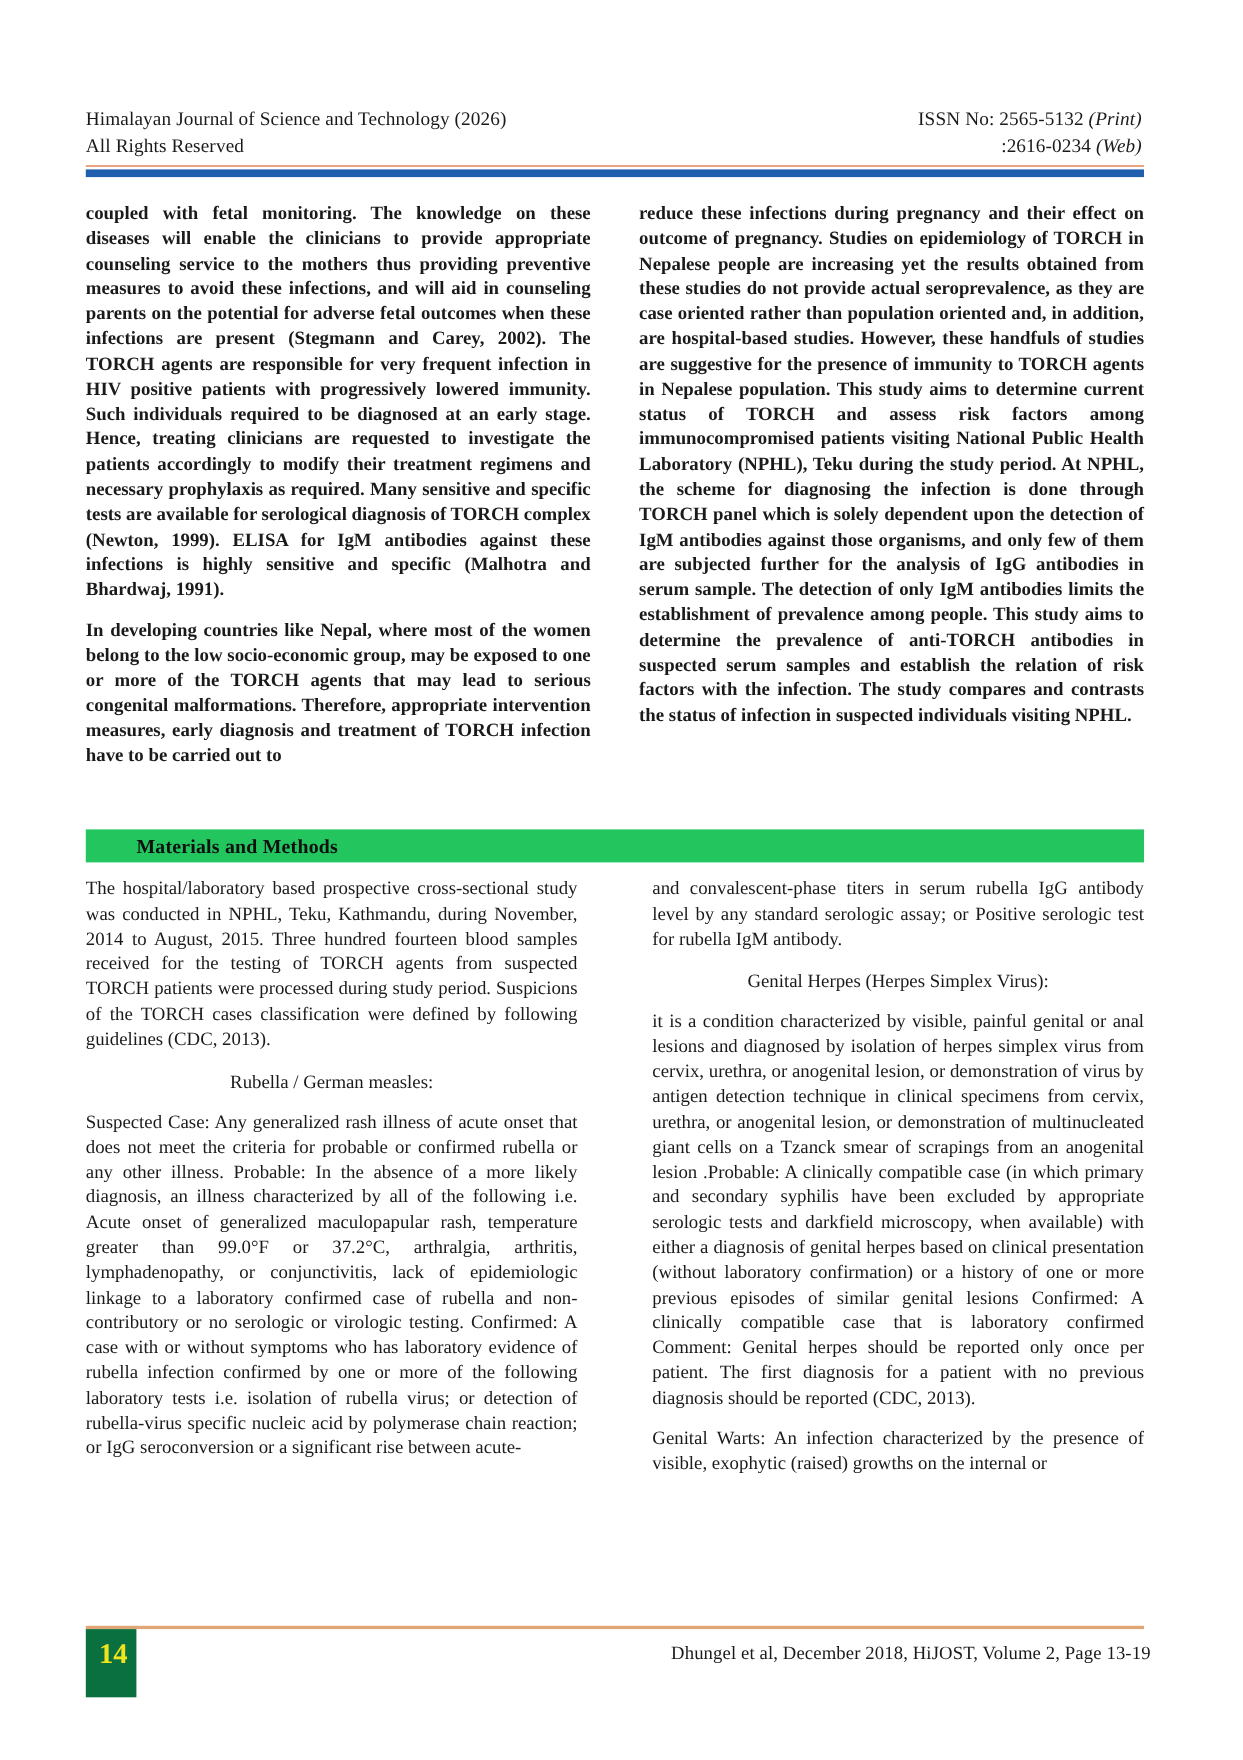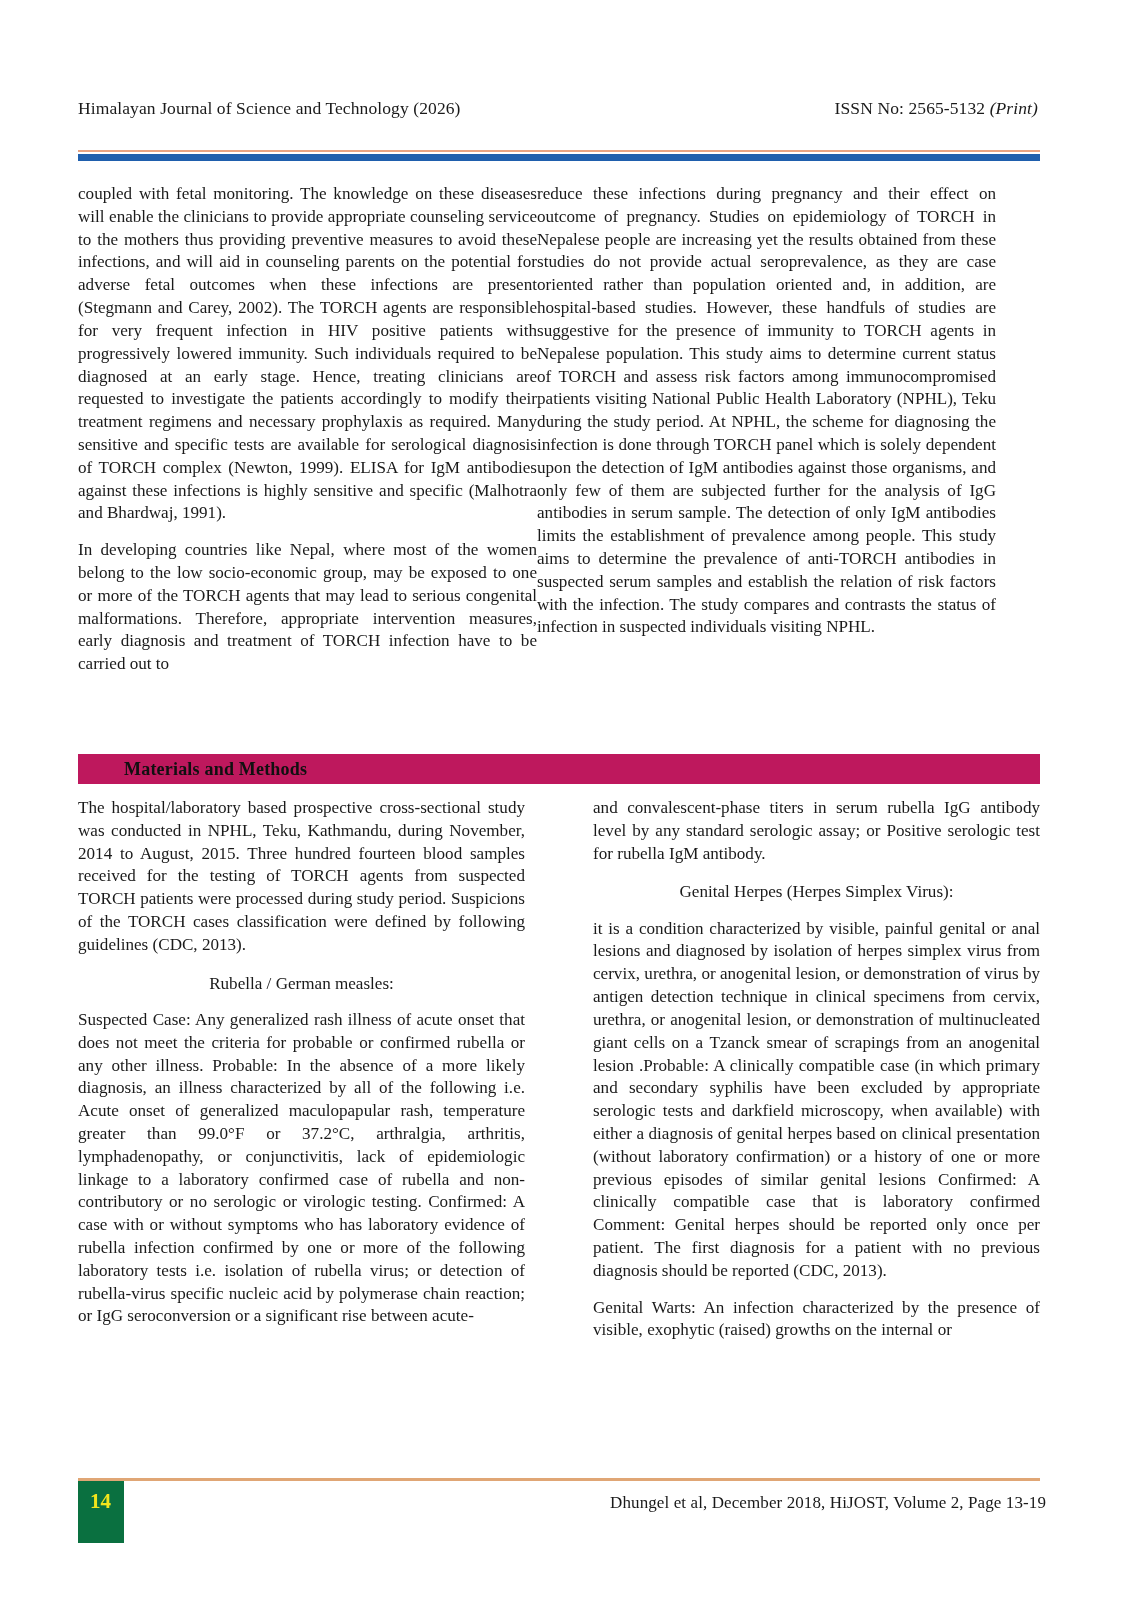--- a/index.html
+++ b/index.html
@@ -61,20 +61,22 @@
     width: 100%;
   }
 
   
   .cols {
     position: absolute;
     left: 78px;
     top: 183px;
     width: 962px;
     display: flex;
+    gap: 44px;
+    font-weight: bold;
   }
   .col {
     width: 459px;
   }
   .col p {
     margin: 0 0 14px 0;
     font-size: 17.1px;
     line-height: 1.335;
     text-align: justify;
     text-justify: inter-word;
@@ -89,21 +91,21 @@
     text-align: center;
   }
 
   
   .section-bar {
     position: absolute;
     left: 78px;
     top: 754px;
     width: 962px;
     height: 30px;
-    background: #be185d;
+    background: #22c55e;
     display: flex;
     align-items: center;
   }
   .section-bar-title {
     font-size: 18px;
     font-weight: bold;
     color: #101010;
     margin-left: 46px;
     letter-spacing: 0.2px;
   }
@@ -133,21 +135,21 @@
     top: 1481px;
     width: 46px;
     height: 62px;
     background: #0a7040;
   }
   .page-badge-num {
     position: absolute;
     left: 12px;
     top: 10px;
     color: #f2e41c;
-    font-size: 21px;
+    font-size: 26px;
     font-weight: bold;
     line-height: 1;
   }
   .footer-cite {
     position: absolute;
     right: 84px;
     top: 1493px;
     font-size: 17px;
     white-space: nowrap;
     letter-spacing: 0.1px;
@@ -159,20 +161,27 @@
 <div class="page">
 
   <div class="header">
     <div class="header-row">
       <div class="header-left">Himalayan Journal of Science and Technology (2026)</div>
       <div class="header-right">
         <span>ISSN No: 2565-5132</span>
         <span class="ital">(Print)</span>
       </div>
     </div>
+    <div class="header-row">
+      <div class="header-left">All Rights Reserved</div>
+      <div class="header-right">
+        <span>:2616-0234</span>
+        <span class="ital">(Web)</span>
+      </div>
+    </div>
   </div>
 
   <div class="header-rules">
     <div class="rule-thin-salmon"></div>
     <div class="rule-gap"></div>
     <div class="rule-blue"></div>
   </div>
 
   <div class="cols">
     <div class="col">

